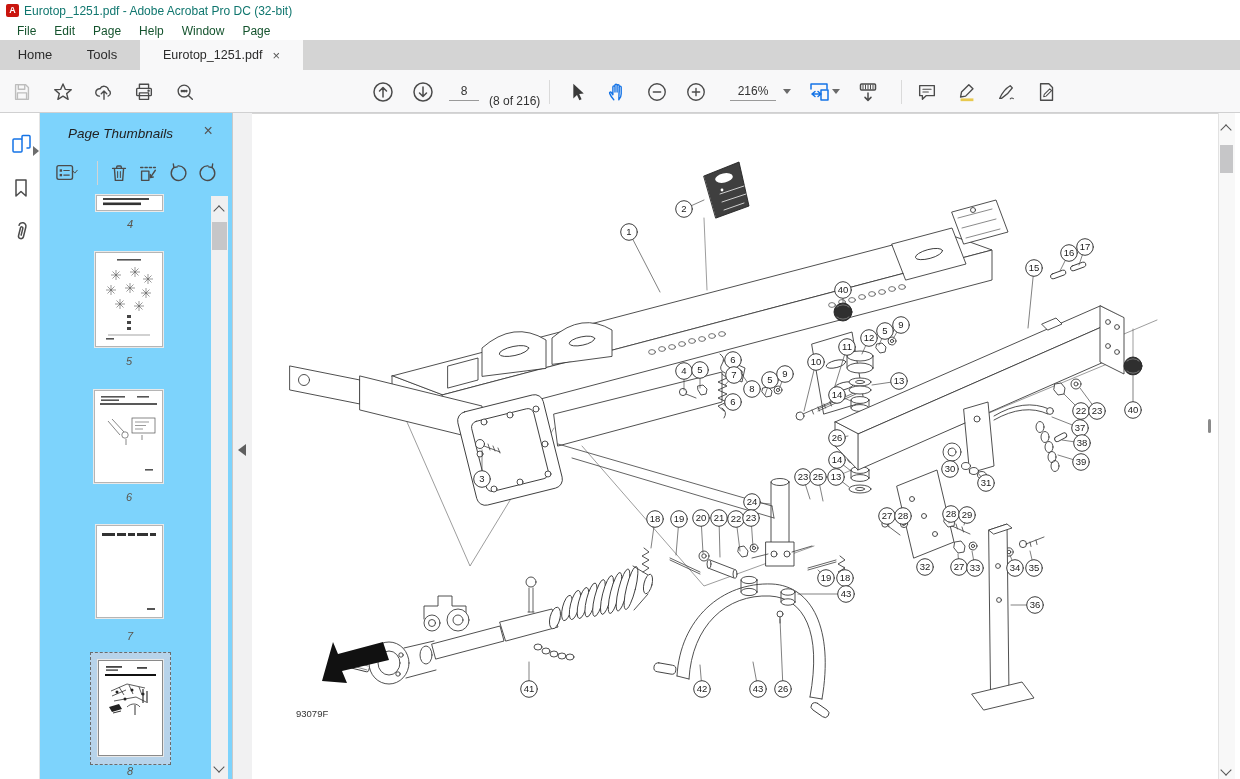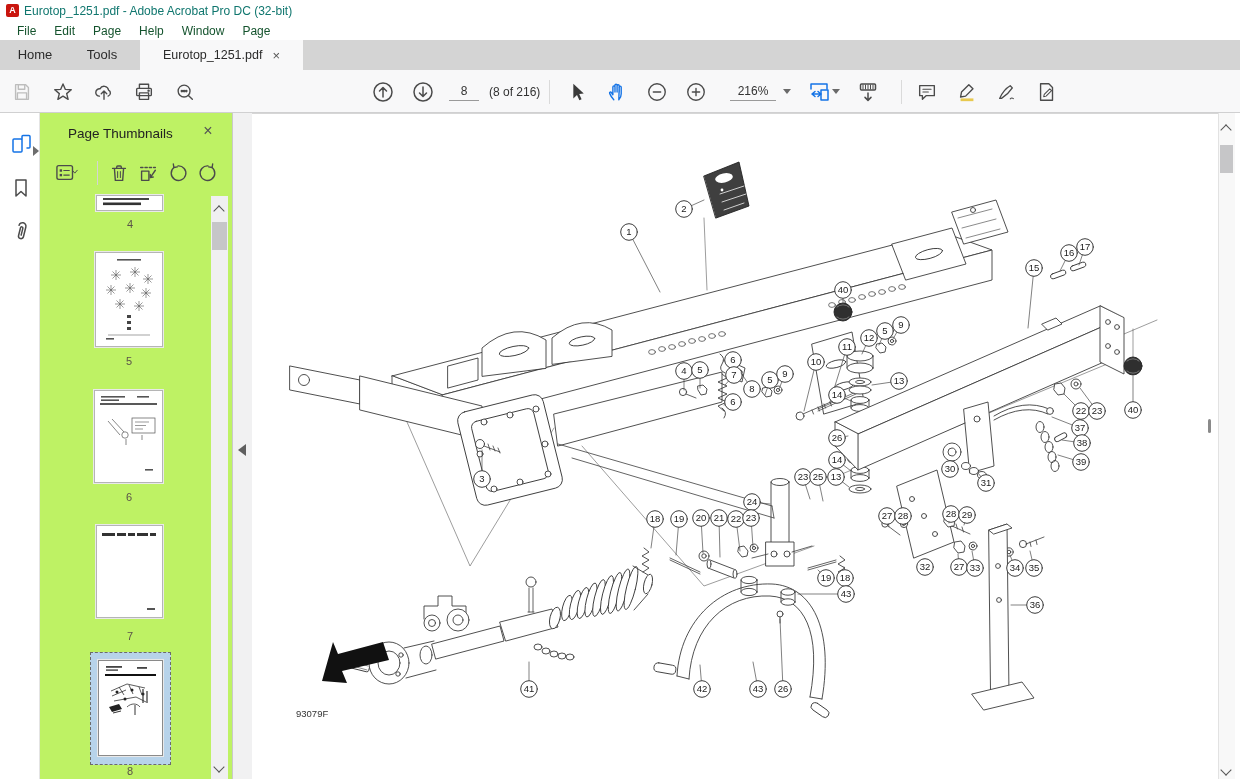--- a/index.html
+++ b/index.html
@@ -18,28 +18,28 @@
   .app-tab{position:absolute;top:0;height:30px;line-height:30px;font-size:13px;color:#2b2b2b;text-align:center;}
   #tab-home{left:0;width:70px;}
   #tab-tools{left:70px;width:64px;}
   #tab-doc{left:140px;width:163px;background:#f8f8f9;font-size:12.5px;display:flex;align-items:center;justify-content:center;gap:10px;}
   #tab-doc .close{color:#555;font-size:13px;line-height:13px;}
   
   #toolbar{left:0;top:70px;width:1240px;height:43px;background:#f8f8f9;border-bottom:1px solid #d0d0d1;}
   .tbtn{position:absolute;top:79px;width:26px;height:26px;display:flex;align-items:center;justify-content:center;}
   .vsep{position:absolute;top:80px;width:1px;height:24px;background:#dadada;}
   #page-input{position:absolute;left:449px;top:81px;width:30px;height:20px;border:none;border-bottom:1px solid #9a9a9a;background:transparent;text-align:center;font:12px "Liberation Sans",sans-serif;color:#333;padding:0;}
-  #page-count{position:absolute;left:489px;top:85px;font-size:12px;color:#333;}
+  #page-count{position:absolute;left:489px;top:94px;font-size:12px;color:#333;}
   #zoom-box{position:absolute;left:730px;top:81px;width:46px;height:20px;border-bottom:1px solid #9a9a9a;font-size:12px;color:#333;text-align:center;line-height:20px;}
   .caret{width:0;height:0;border-left:4px solid transparent;border-right:4px solid transparent;border-top:5px solid #6a6a6a;}
   
   #leftrail{left:0;top:113px;width:40px;height:666px;background:#fff;border-right:1px solid #e4e4e4;}
   .rail-icon{position:absolute;left:9px;width:24px;height:24px;}
   #rail-notch{position:absolute;left:33px;top:146px;width:0;height:0;border-top:5px solid transparent;border-bottom:5px solid transparent;border-left:6px solid #6d6d6d;}
-  #panel{left:40px;top:113px;width:193px;height:666px;background:#bef264;border-right:1px solid #c9c9c9;overflow:hidden;}
+  #panel{left:40px;top:113px;width:193px;height:666px;background:#7dd3fc;border-right:1px solid #c9c9c9;overflow:hidden;font-style:italic;}
   #panel-title{position:absolute;left:28px;top:13px;font-size:13.5px;color:#222;}
   #panel-close{position:absolute;left:158px;top:9px;font-size:16px;color:#555;width:20px;text-align:center;}
   .ptool{position:absolute;top:47px;width:26px;height:26px;display:flex;align-items:center;justify-content:center;}
   #panel-sep{position:absolute;left:57px;top:48px;width:1px;height:24px;background:#d4d4d4;}
   .thumb-page{position:absolute;background:#fff;border:1px solid #b5b5b5;box-shadow:0 0 0 1px #e9e9e9;}
   .thumb-label{position:absolute;font-size:11px;color:#5b5349;text-align:center;width:68px;}
   #thumb8-sel{position:absolute;left:50px;top:539px;width:81px;height:113px;background:#b7d3ea;border:1px dashed #6b6b6b;}
   
   .sbtrack{background:#f0f0f1;}
   .sbthumb{position:absolute;background:#c6c6c8;}

